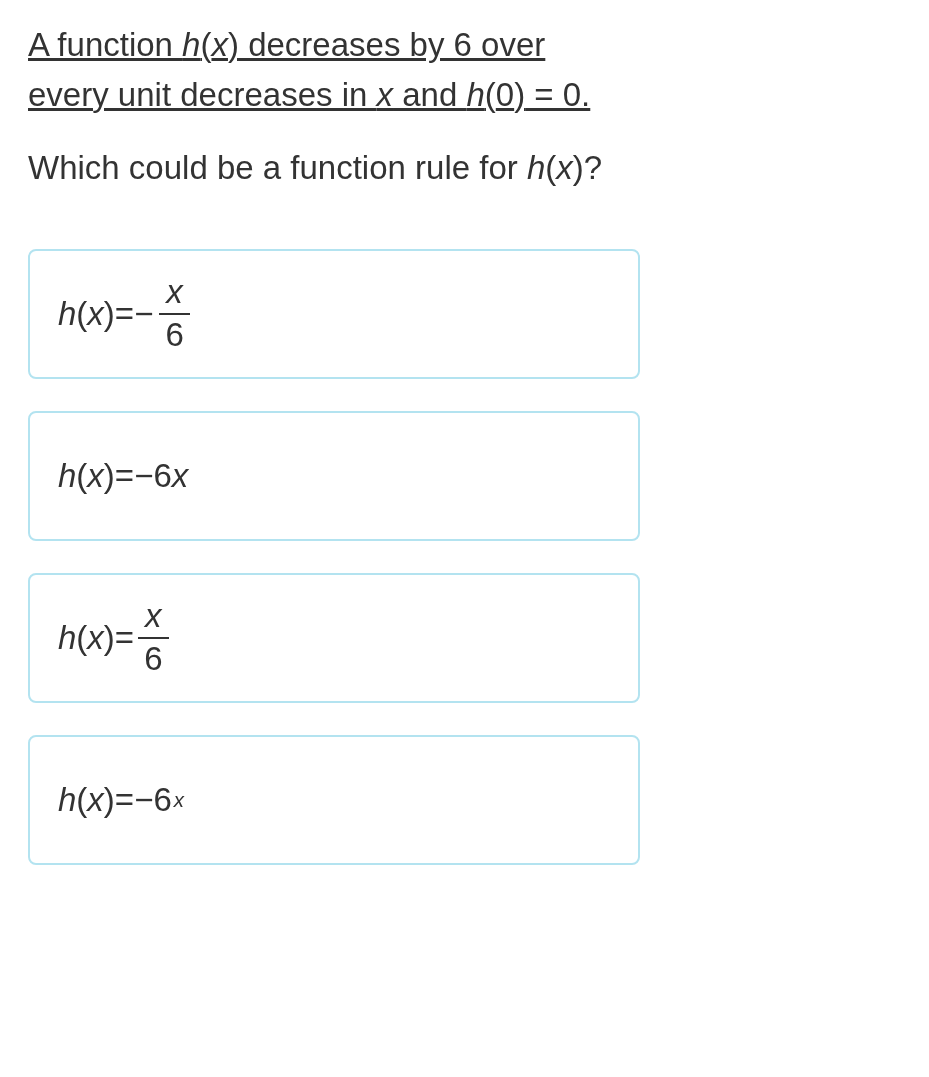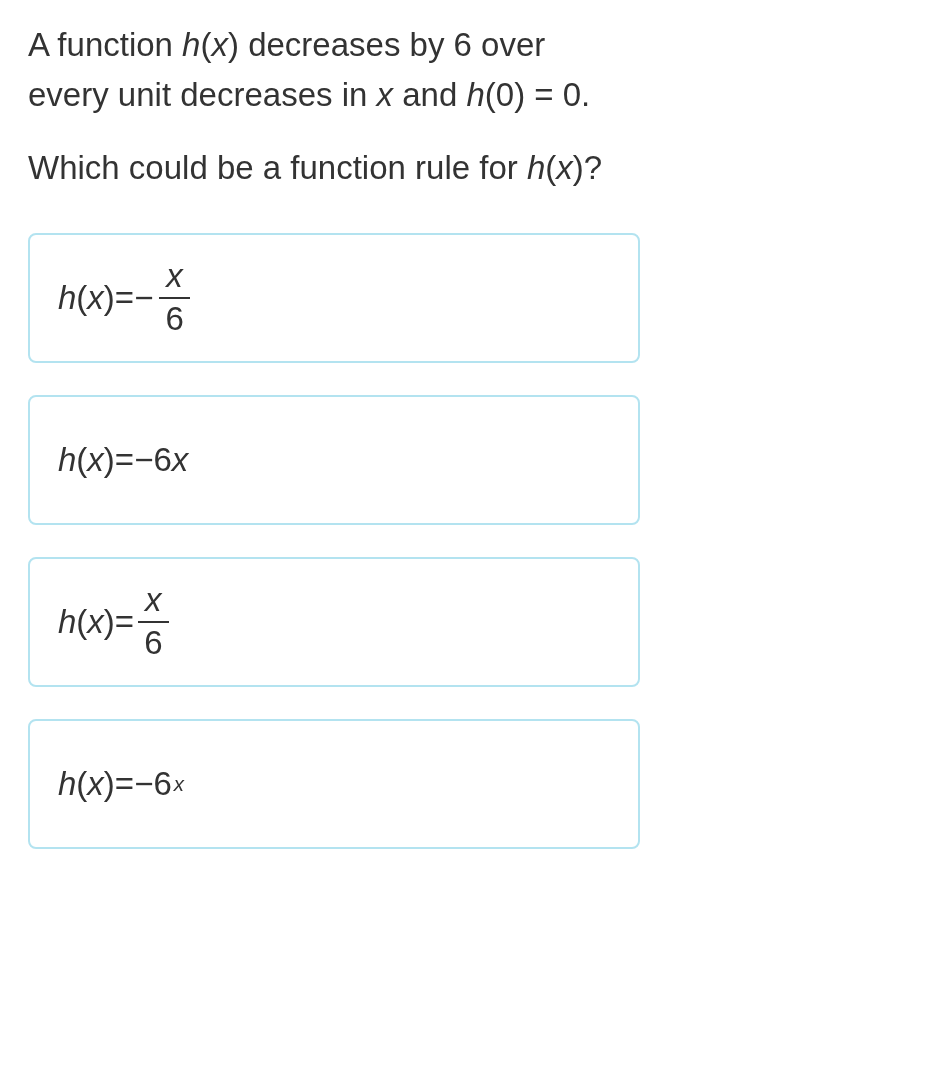--- a/index.html
+++ b/index.html
@@ -8,24 +8,25 @@
     padding: 20px 28px;
     font-family: Verdana, Geneva, sans-serif;
     font-size: 33px;
     color: #333;
     background: #fff;
     width: 929px;
   }
   .problem-text {
     line-height: 1.5;
     margin-bottom: 24px;
+    text-decoration: underline;
   }
   .question-text {
     line-height: 1.5;
-    margin-bottom: 40px;
+    margin-bottom: 56px;
   }
   .italic { font-style: italic; }
   .answer-choice {
     border: 2px solid #b3e3f0;
     border-radius: 8px;
     width: 612px;
     padding: 20px 28px;
     margin-bottom: 32px;
     background: #fff;
     cursor: pointer;

